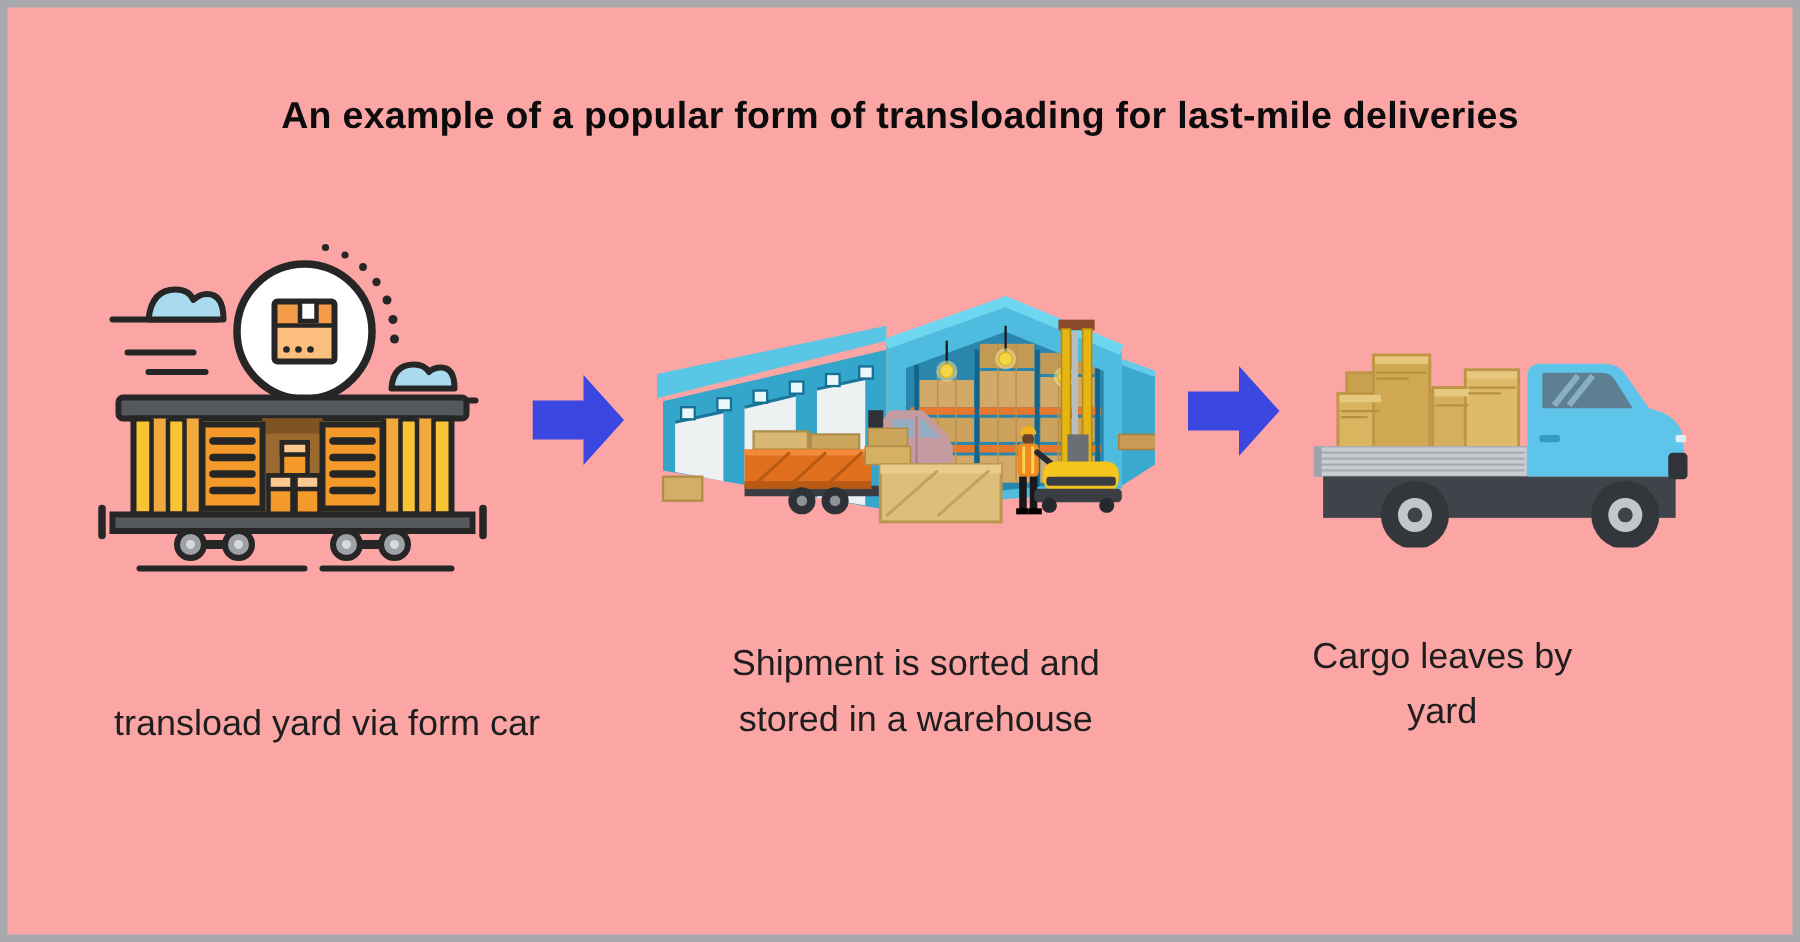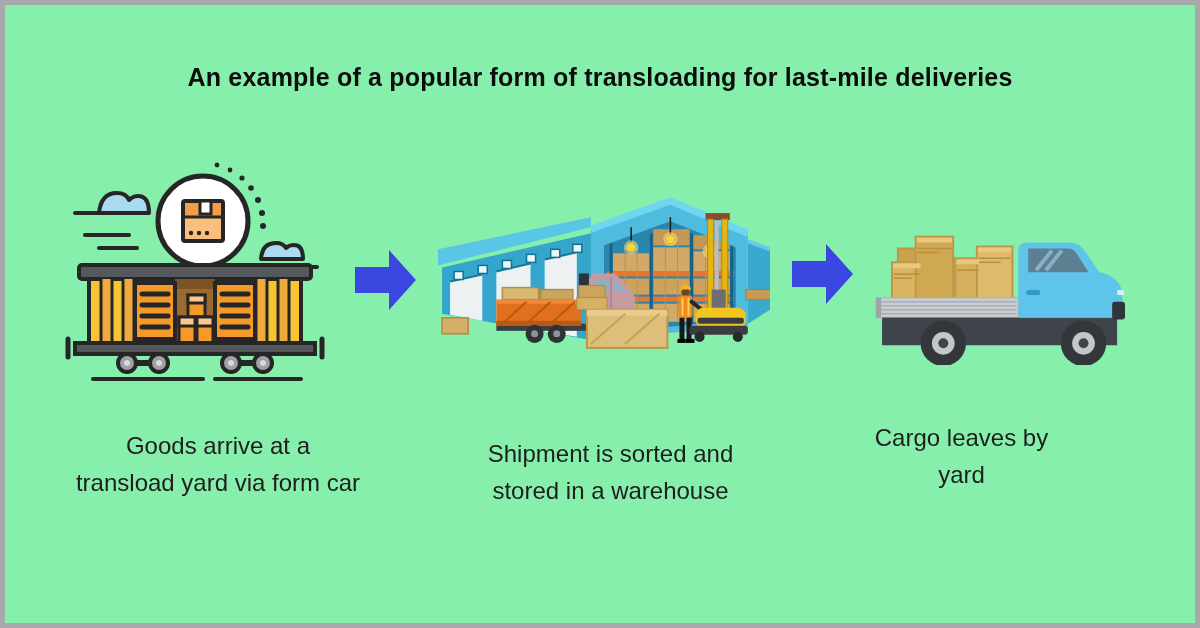--- a/index.html
+++ b/index.html
@@ -1,21 +1,21 @@
 <!DOCTYPE html>
 <html><head>
 <meta charset="utf-8">
 <style>
   html,body{margin:0;padding:0;background:#ffffff;}
   .frame{
     position:relative;
     width:1200px;height:628px;
     box-sizing:border-box;
     border:5px solid #A7A9AC;
-    background:#86efac;
+    background:#fca5a5;
     overflow:hidden;
     font-family:"Liberation Sans", sans-serif;
     padding-left:33px;
   }
   .title{
     position:absolute;left:0;right:0;top:58px;
     margin:0;
     text-align:center;
     font-size:25px;font-weight:bold;color:#0C0C0C;
     letter-spacing:.2px;
@@ -26,21 +26,21 @@
   #truck{left:853px;top:202px;width:297px;height:158px;}
   .flow-arrow{position:absolute;width:62px;height:70px;}
   #arrow1{left:350px;top:240px;}
   #arrow2{left:787px;top:234px;}
   .caption{
     position:absolute;
     text-align:center;
     font-size:24px;line-height:37px;color:#1E1E1E;
   }
   #cap1{left:40px;top:422px;width:346px;}
-  #cap2{left:428px;top:419px;width:355px;margin-top:11px;}
+  #cap2{left:428px;top:419px;width:355px;}
   #cap3{left:804px;top:414px;width:305px;}
 </style>
 </head>
 <body>
 
 <div class="frame">
 
   <h1 class="title">An example of a popular form of transloading for last-mile deliveries</h1>
 
   <svg id="railcar" class="ill" viewBox="0 0 280 240" aria-hidden="true">
@@ -354,21 +354,21 @@
       <circle cx="86" cy="138" r="23" fill="#33373C"></circle>
         <circle cx="86" cy="138" r="11.5" fill="#C3C7CC"></circle>
         <circle cx="86" cy="138" r="5" fill="#3F444B"></circle>
       <circle cx="228" cy="138" r="23" fill="#33373C"></circle>
         <circle cx="228" cy="138" r="11.5" fill="#C3C7CC"></circle>
         <circle cx="228" cy="138" r="5" fill="#3F444B"></circle>
     </g>
   </svg>
 
   <div id="cap1" class="caption">
-    <span>Goods arrive at a</span><br>
+    <br>
     <span>transload yard via form car</span>
   </div>
   <div id="cap2" class="caption">
     <span>Shipment is sorted and</span><br>
     <span>stored in a warehouse</span>
   </div>
   <div id="cap3" class="caption">
     <span>Cargo leaves by</span><br>
     <span>yard</span>
   </div>

